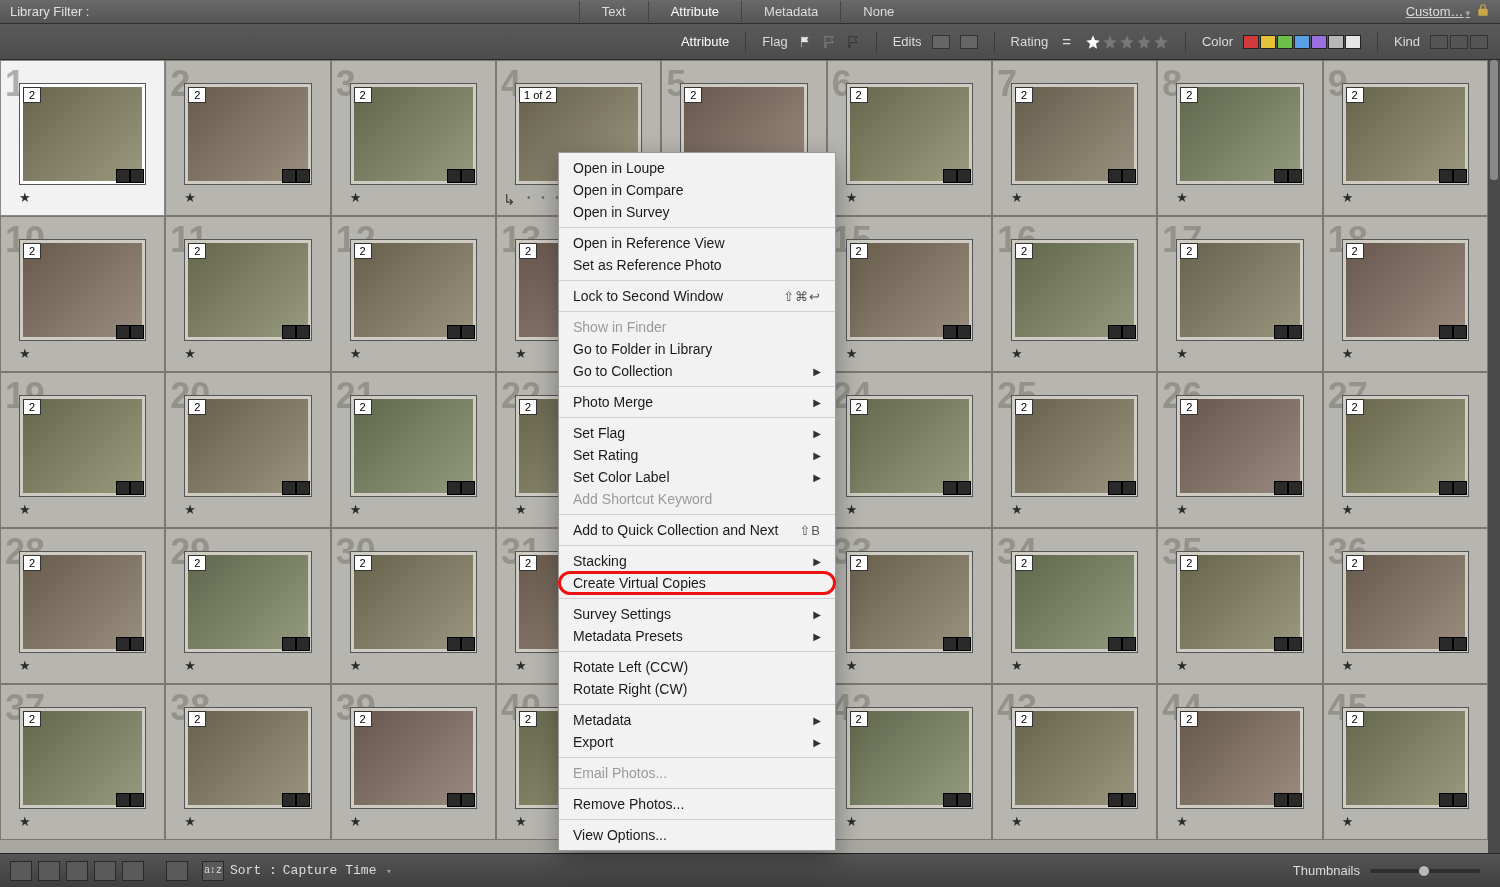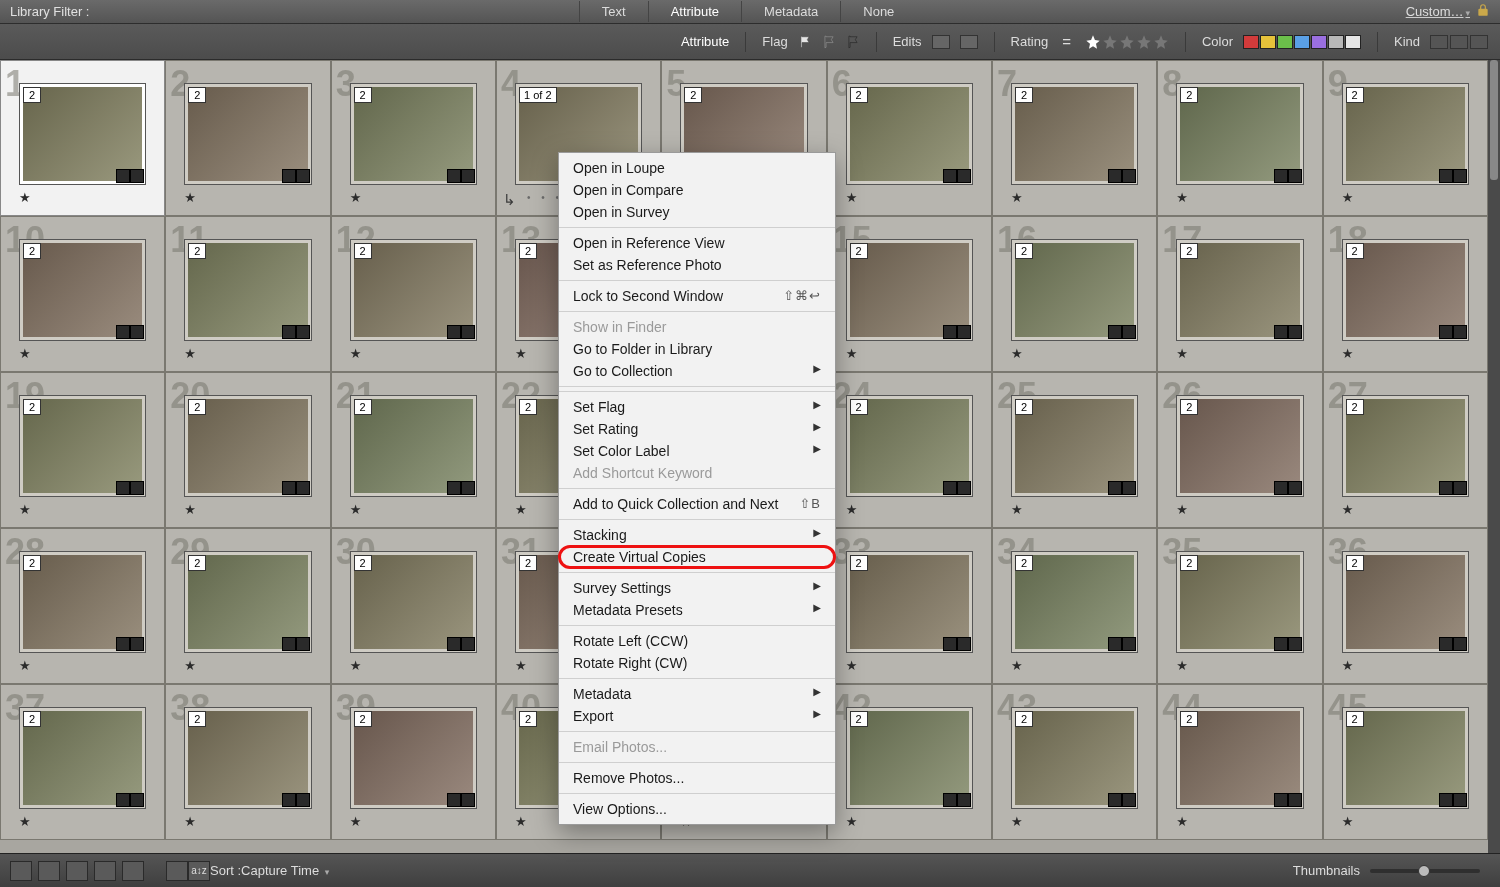--- a/index.html
+++ b/index.html
@@ -137,42 +137,42 @@
   
   .bottombar {
     position:absolute; left:0; right:0; bottom:0; height:34px;
     background:linear-gradient(#555,#3f3f3f);
     border-top:1px solid #222;
     display:flex; align-items:center; padding:0 10px;
     font-size:13px; color:#ddd;
   }
   .bottombar .tools { display:flex; gap:6px; align-items:center;}
   .bottombar .tool { width:22px; height:20px; border:1px solid #2a2a2a; background:#5a5a5a;}
-  .bottombar .sortwrap { display:flex; align-items:center; }
+  .bottombar .sortwrap { margin-left:14px; display:flex; align-items:center; gap:6px;font-family:Liberation Mono, monospace;}
   .bottombar .sortbtn { width:22px; height:20px; border:1px solid #2a2a2a; background:#5a5a5a; display:flex; align-items:center; justify-content:center; font-size:10px;}
   .bottombar .spacer { flex:1; }
   .bottombar .thumbs-lbl { margin-right:10px; }
   .slider { width:110px; height:4px; background:#2f2f2f; border-radius:2px; position:relative; margin-right:10px;}
   .slider .knob { position:absolute; top:-4px; left:48px; width:12px; height:12px; border-radius:50%; background:#bbb; border:1px solid #333;}
 
   
   .ctxmenu {
     position:absolute;
     top:152px; left:558px;
     width:278px;
     background:#f2f2f2;
     border:1px solid #9a9a9a;
     box-shadow:0 8px 24px rgba(0,0,0,0.35);
     font-size:14px; color:#1a1a1a;
     z-index:50;
     padding:4px 0;
   }
   .ctxmenu .mi {
     padding:3px 14px 3px 14px;
-    display:flex; justify-content:space-between;
+    display:flex; align-items:center; justify-content:space-between;
     white-space:nowrap;
   }
   .ctxmenu .mi.disabled { color:#9a9a9a; }
   .ctxmenu .msep { height:1px; background:#cfcfcf; margin:4px 0; }
   .ctxmenu .sub::after { content:"▶"; font-size:10px; color:#333; }
   .ctxmenu .shortcut { color:#555; font-size:13px; letter-spacing:1px;}
   .ctxmenu .highlight {
     outline:3px solid #e11; outline-offset:-2px;border-radius:11px;
   }
 </style>
@@ -831,20 +831,23 @@
     <div class="mi disabled">
       <span>Show in Finder</span>
     </div>
     <div class="mi">
       <span>Go to Folder in Library</span>
     </div>
     <div class="mi sub">
       <span>Go to Collection</span>
     </div>
     <div class="msep"></div>
+    <div class="mi sub">
+      <span>Photo Merge</span>
+    </div>
     <div class="msep"></div>
     <div class="mi sub">
       <span>Set Flag</span>
     </div>
     <div class="mi sub">
       <span>Set Rating</span>
     </div>
     <div class="mi sub">
       <span>Set Color Label</span>
     </div>

